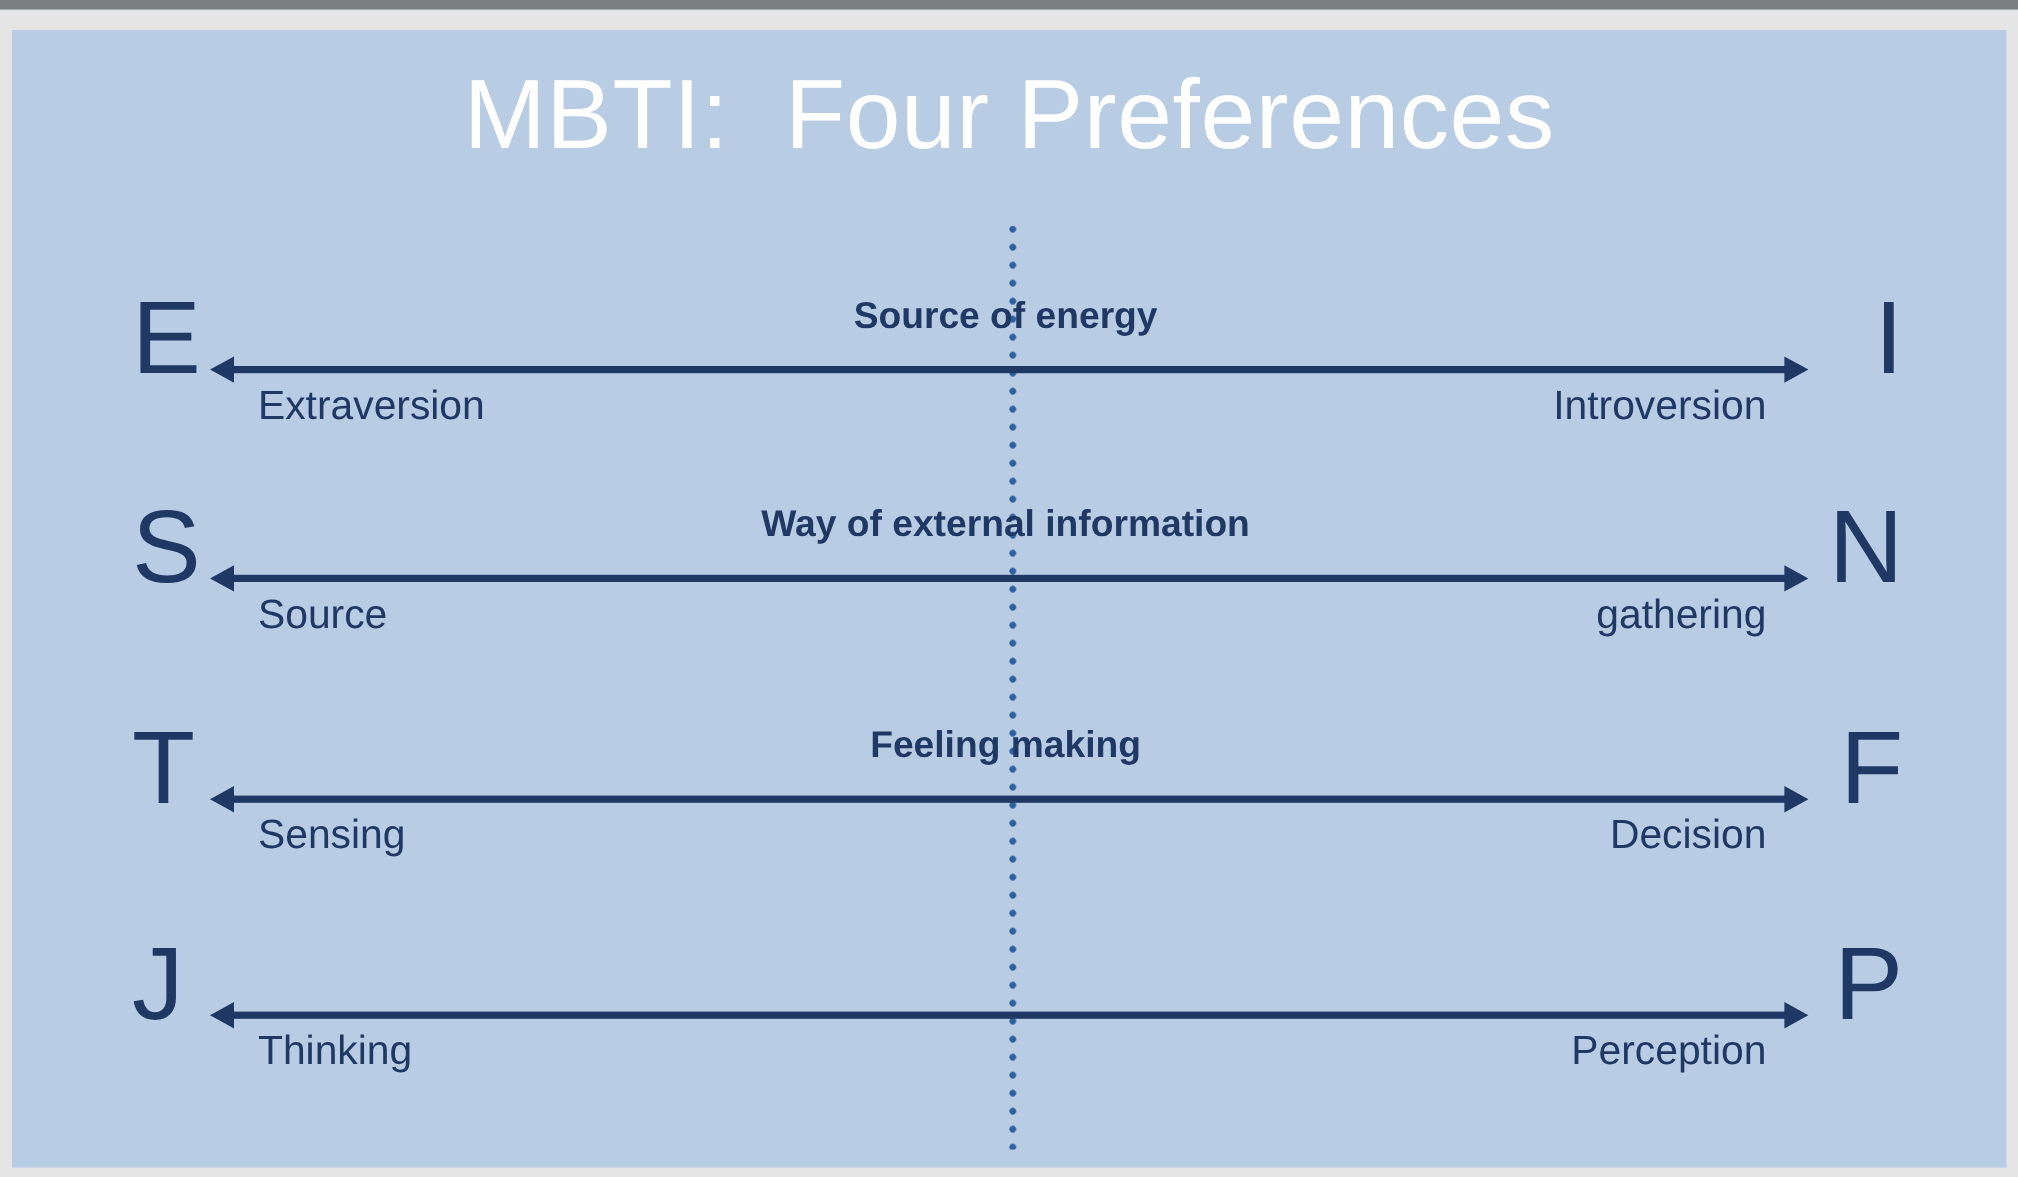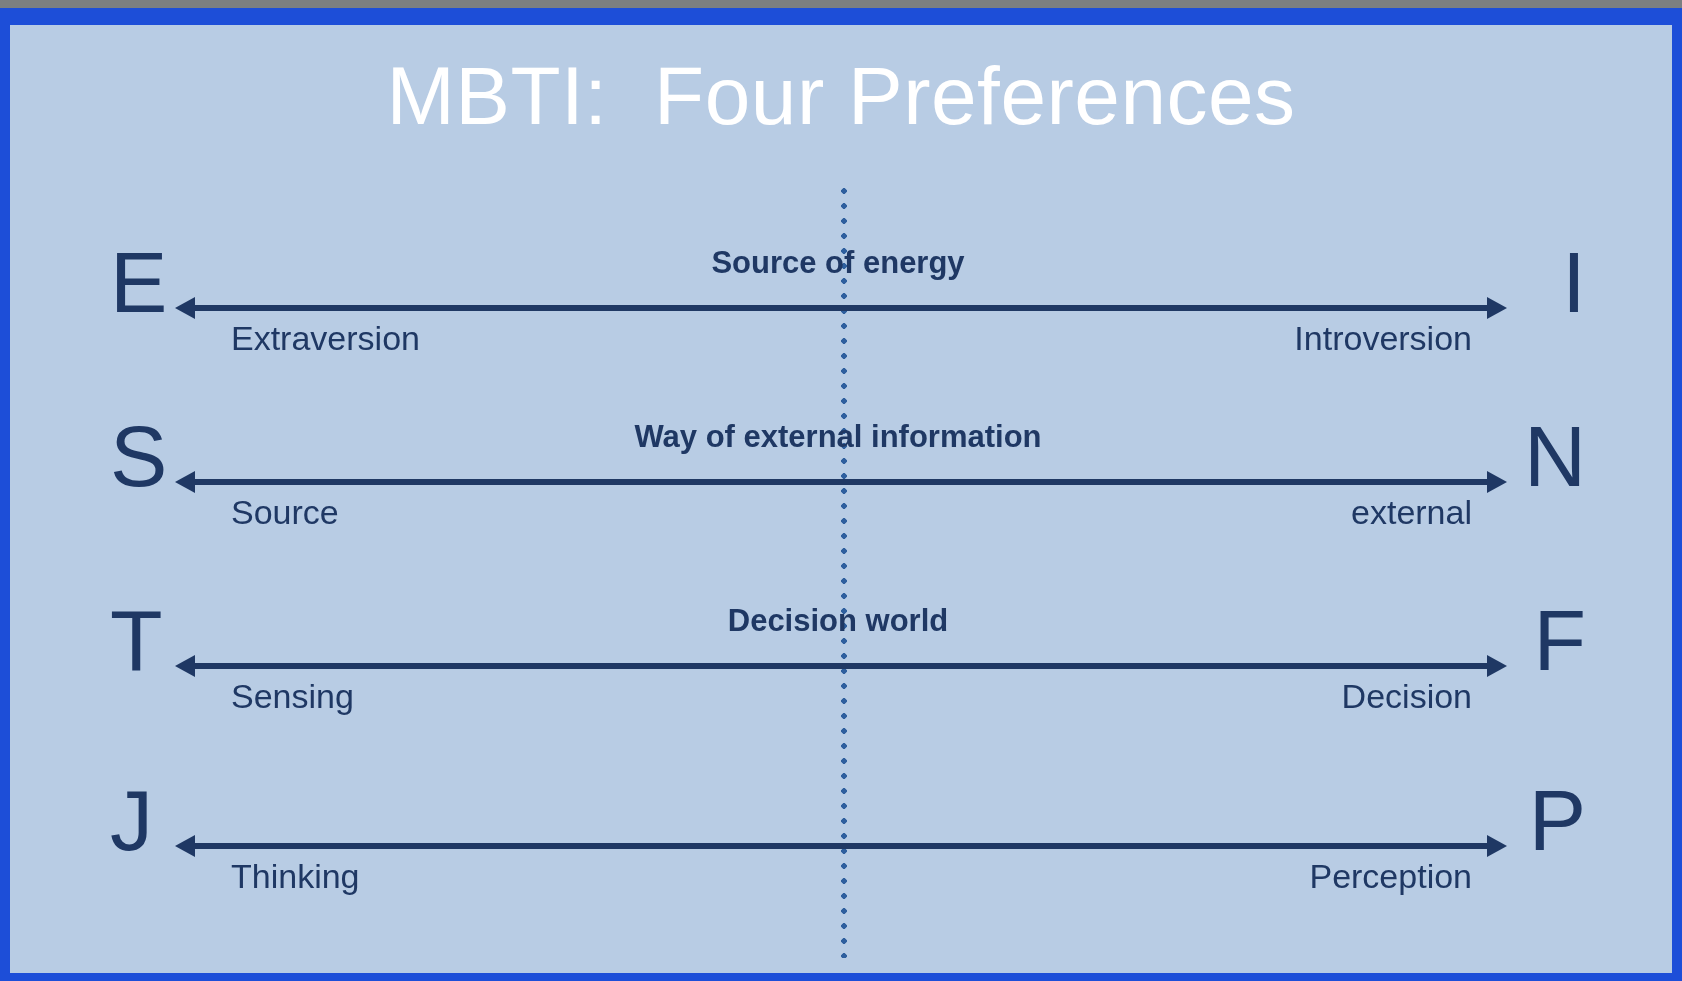--- a/index.html
+++ b/index.html
@@ -20,21 +20,21 @@
     height: 981px;
     background: #7c7f81;          
   }
 
   #slide-border {
     position: absolute;
     left: 0;
     top: 8px;
     width: 1682px;
     height: 973px;
-    background: #1d4ed8;          
+    background: #e5e5e5;          
   }
 
   #slide-canvas {
     position: absolute;
     left: 10px;
     top: 17px;
     width: 1662px;
     height: 948px;
     background: #b8cce4;          
     overflow: hidden;
@@ -135,21 +135,21 @@
   
   .pole-name {
     position: absolute;
     top: 96px;
     color: #1f3864;
     font-size: 34px;
     font-weight: 400;
     line-height: 1;
     white-space: pre;
   }
-  .pole-name.left  { left: 205px; text-align: left; margin-left: 16px; }
+  .pole-name.left  { left: 205px; text-align: left; }
   .pole-name.right { right: 200px; text-align: right; }
 </style>
 </head>
 <body>
 
 <div id="slide-root">
 
   <div id="slide-border">
 
     <div id="slide-canvas">
@@ -174,25 +174,25 @@
       <div class="dichotomy-row" id="row-1">
         <div class="axis-heading">Way of external information</div>
         <div class="pole-letter left">S</div>
         <div class="pole-letter right">N</div>
         <div class="axis-arrow">
           <span class="head left"></span>
           <span class="shaft"></span>
           <span class="head right"></span>
         </div>
         <div class="pole-name left">Source</div>
-        <div class="pole-name right">external</div>
+        <div class="pole-name right">gathering</div>
       </div>
 
       <div class="dichotomy-row" id="row-2">
-        <div class="axis-heading">Decision world</div>
+        <div class="axis-heading">Feeling making</div>
         <div class="pole-letter left">T</div>
         <div class="pole-letter right">F</div>
         <div class="axis-arrow">
           <span class="head left"></span>
           <span class="shaft"></span>
           <span class="head right"></span>
         </div>
         <div class="pole-name left">Sensing</div>
         <div class="pole-name right">Decision</div>
       </div>

